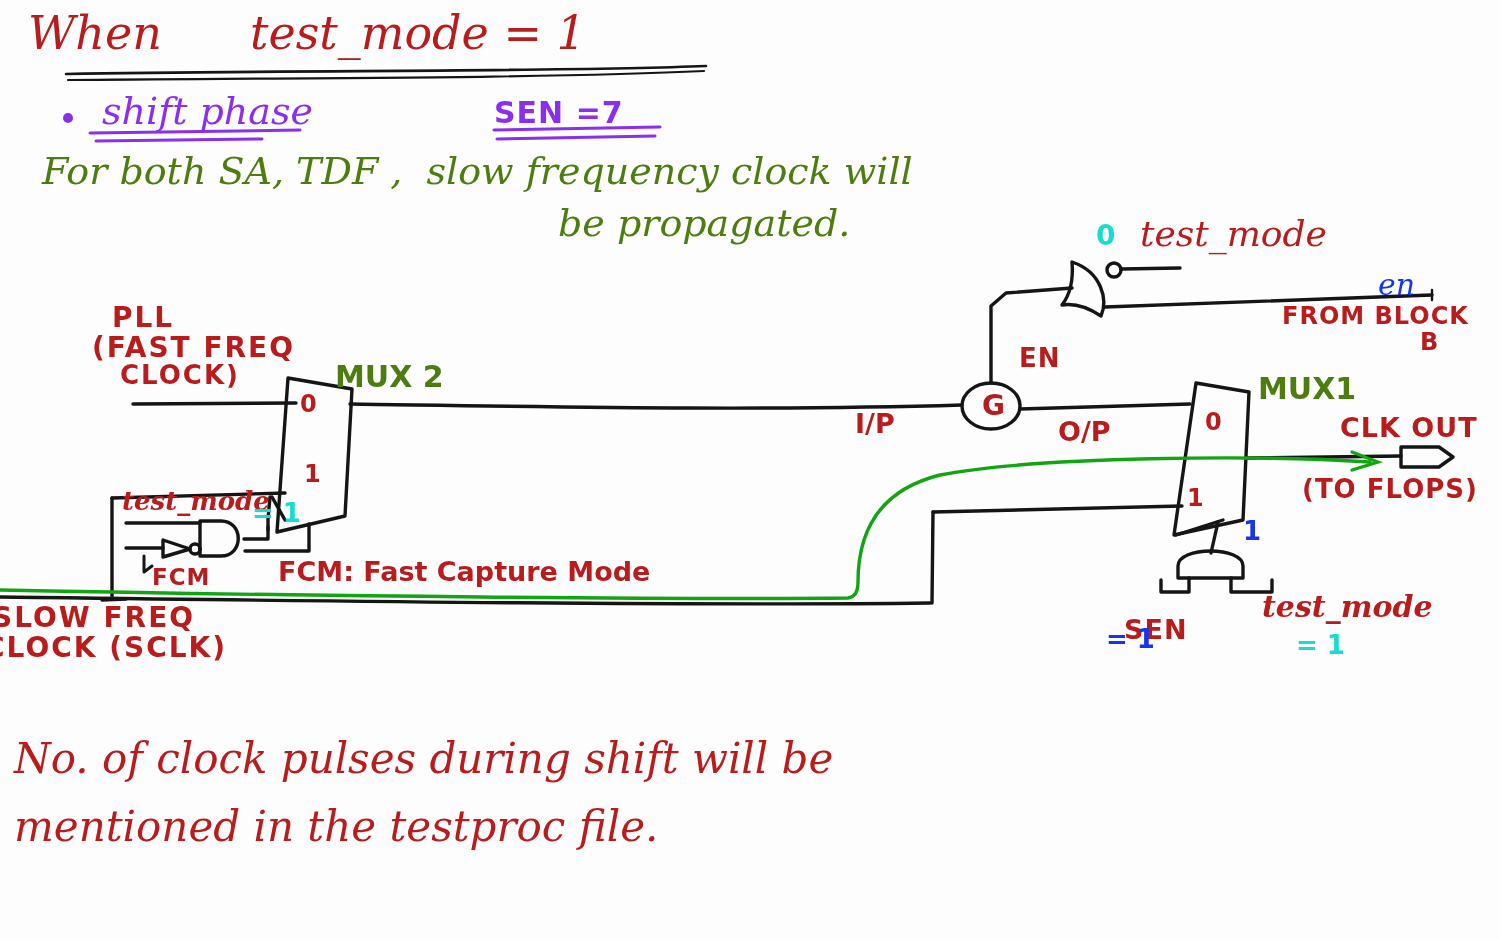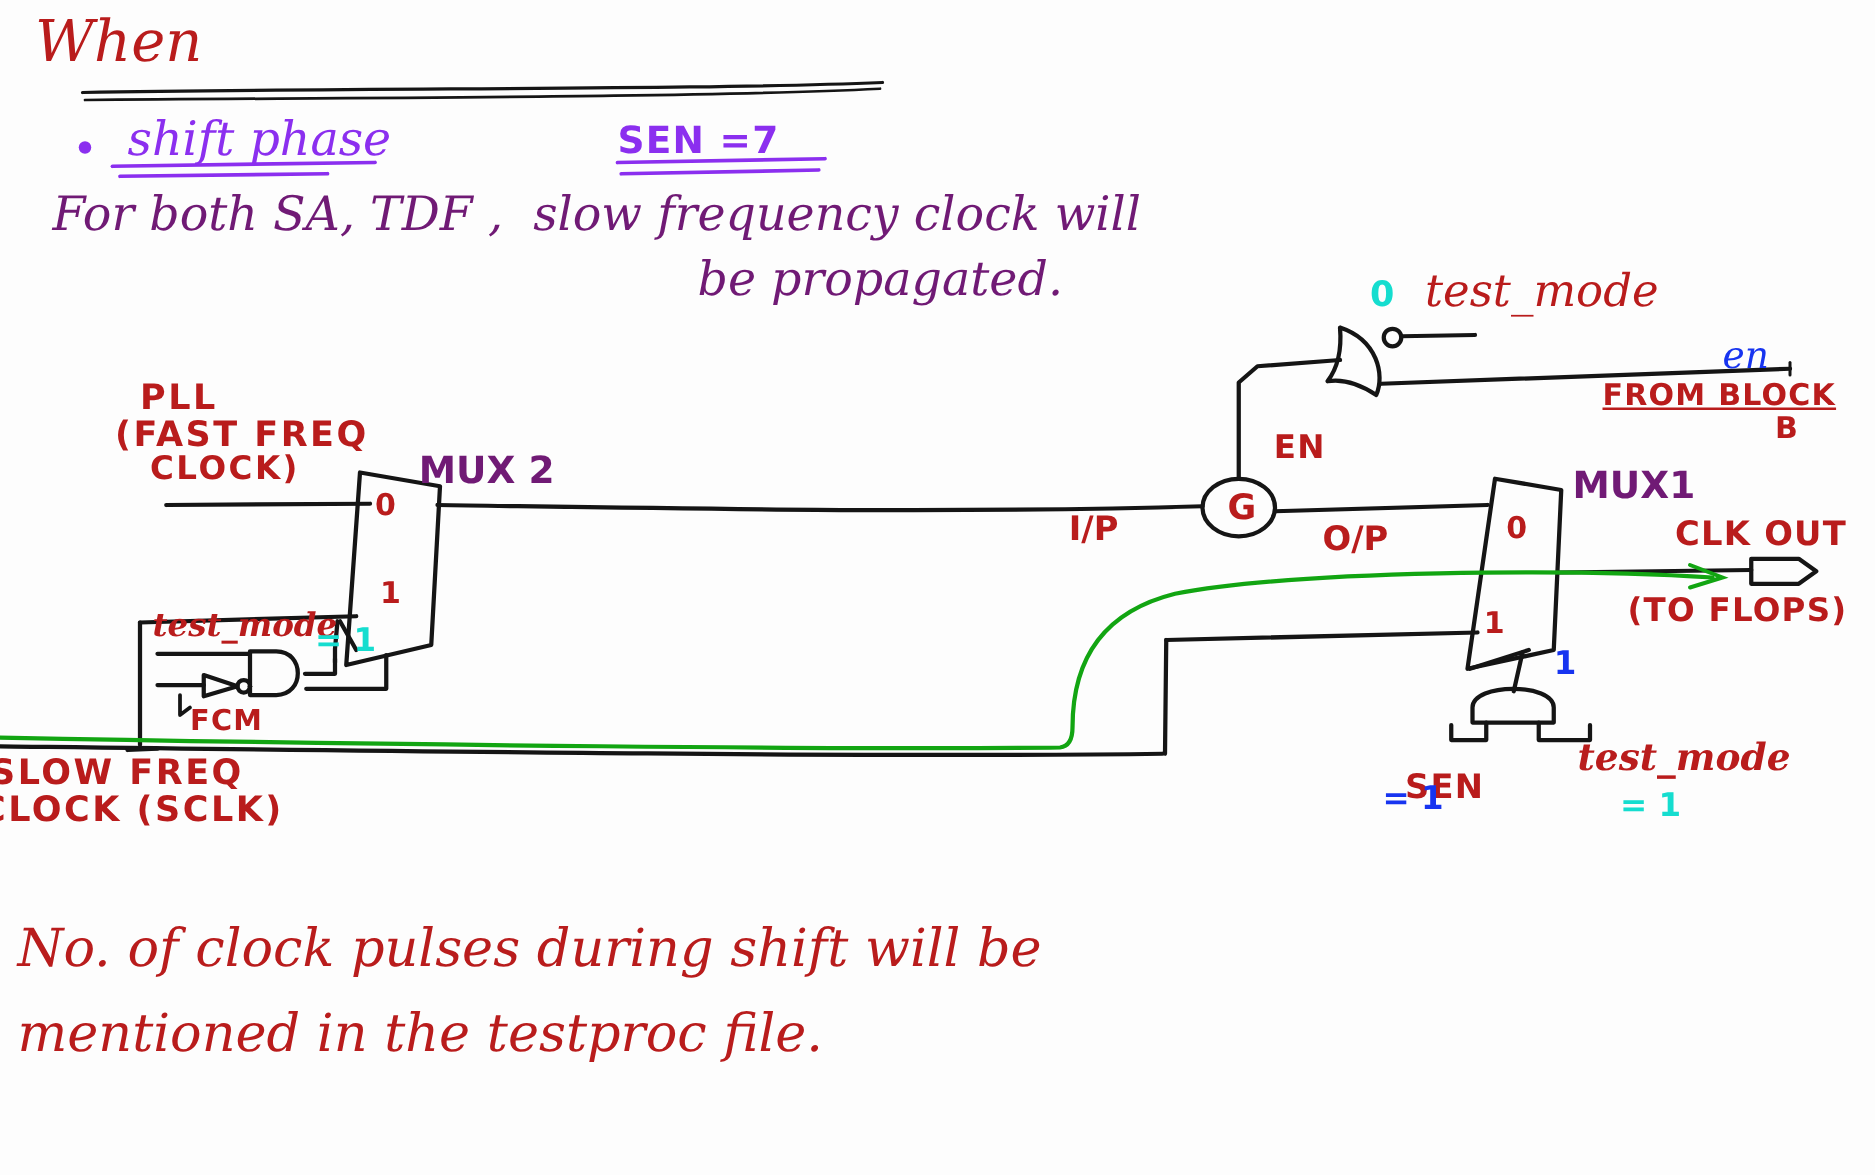--- a/index.html
+++ b/index.html
@@ -6,21 +6,21 @@
   html,body{margin:0;padding:0;background:#fdfdfd;}
   body{width:1500px;height:940px;overflow:hidden;
        font-family:"Liberation Sans", sans-serif;}
   #stage{position:relative;width:1500px;height:940px;background:#fdfdfd;}
   svg#canvas{position:absolute;left:0;top:0;width:1500px;height:940px;}
   .txt{position:absolute;white-space:pre;line-height:1;}
   
   .cursive{font-family:"DejaVu Serif", serif;font-style:italic;}
   .print{font-family:"DejaVu Sans", sans-serif;font-weight:bold;}
   .ink{color:#b91c1c;}
-  .red{color:#701a75;}
+  .red{color:#4d7c0f;}
   .purple{color:#8b2fef;}
   .cyan{color:#15ddcf;}
   .blue{color:#1734f0;}
 </style>
 </head>
 <body>
 
 <div id="stage">
 
   <svg id="canvas" viewBox="0 0 1500 940">
@@ -92,47 +92,49 @@
     <g fill="none" stroke="#8b2fef" stroke-width="3" stroke-linecap="round">
       <path d="M90,133 L300,130"></path>
       <path d="M96,141 L262,139"></path>
       <path d="M494,130 L660,127"></path>
       <path d="M497,139 L655,136"></path>
       <circle cx="68" cy="118" r="5" fill="#8b2fef" stroke="none"></circle>
     </g>
   </svg>
 
   <div class="txt cursive ink" style="left:28px;top:10px;font-size:46px;">When</div>
+  <div class="txt cursive ink" style="left:250px;top:10px;font-size:46px;">test_mode = 1</div>
 
   <div class="txt cursive purple" style="left:90px;top:92px;font-size:38px;margin-left:12px;">shift phase</div>
   <div class="txt print purple" style="left:494px;top:98px;font-size:30px;letter-spacing:1px;">SEN =7</div>
 
   <div class="txt cursive red" style="left:42px;top:152px;font-size:38px;">For both SA, TDF ,  slow frequency clock will</div>
   <div class="txt cursive red" style="left:558px;top:204px;font-size:38px;">be propagated.</div>
 
   <div class="txt print cyan" style="left:1096px;top:222px;font-size:28px;">0</div>
   <div class="txt cursive ink" style="left:1140px;top:216px;font-size:36px;">test_mode</div>
 
   <div class="txt cursive blue" style="left:1378px;top:270px;font-size:30px;">en</div>
-  <div class="txt print ink" style="left:1282px;top:304px;font-size:24px;letter-spacing:1px;text-decoration:underline;">FROM BLOCK</div>
+  <div class="txt print ink" style="left:1282px;top:304px;font-size:24px;letter-spacing:1px;">FROM BLOCK</div>
   <div class="txt print ink" style="left:1420px;top:330px;font-size:24px;letter-spacing:1px;">B</div>
 
   <div class="txt print ink" style="left:112px;top:304px;font-size:28px;letter-spacing:2px;">PLL</div>
   <div class="txt print ink" style="left:92px;top:334px;font-size:28px;letter-spacing:2px;">(FAST FREQ</div>
   <div class="txt print ink" style="left:120px;top:362px;font-size:26px;letter-spacing:2px;">CLOCK)</div>
 
   <div class="txt print red" style="left:335px;top:362px;font-size:30px;">MUX 2</div>
   <div class="txt print ink" style="left:300px;top:392px;font-size:24px;">0</div>
   <div class="txt print ink" style="left:304px;top:462px;font-size:24px;">1</div>
 
   <div class="txt cursive ink" style="left:122px;top:488px;font-size:26px;font-weight:bold;">test_mode</div>
   <div class="txt print cyan" style="left:252px;top:500px;font-size:26px;">= 1</div>
 
   <div class="txt print ink" style="left:152px;top:566px;font-size:23px;letter-spacing:1px;">FCM</div>
 
+  <div class="txt print ink" style="left:278px;top:558px;font-size:27px;">FCM: Fast Capture Mode</div>
 
   <div class="txt print ink" style="left:-8px;top:604px;font-size:28px;letter-spacing:2px;">SLOW FREQ</div>
   <div class="txt print ink" style="left:-16px;top:634px;font-size:28px;letter-spacing:2px;">CLOCK (SCLK)</div>
 
   <div class="txt print ink" style="left:1019px;top:345px;font-size:26px;letter-spacing:1px;">EN</div>
   <div class="txt print ink" style="left:982px;top:392px;font-size:28px;">G</div>
   <div class="txt print ink" style="left:855px;top:410px;font-size:27px;">I/P</div>
   <div class="txt print ink" style="left:1058px;top:418px;font-size:27px;">O/P</div>
 
   <div class="txt print red" style="left:1258px;top:374px;font-size:30px;">MUX1</div>

